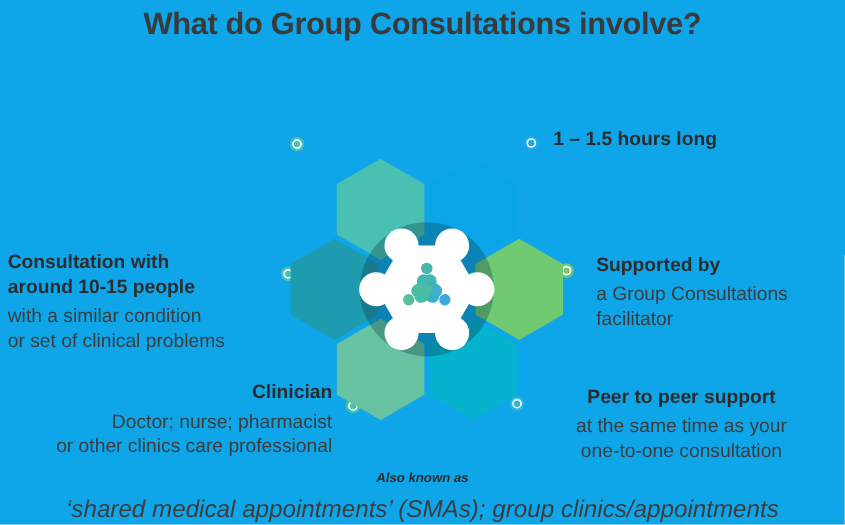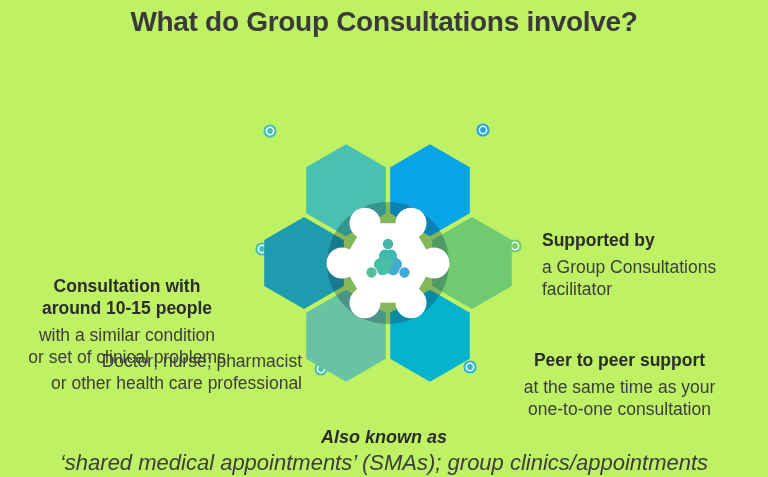--- a/index.html
+++ b/index.html
@@ -1,49 +1,50 @@
 <!DOCTYPE html>
 <html><head>
 <meta charset="utf-8">
 <style>
   html,body{margin:0;padding:0;background:#fff;}
-  .canvas{position:relative;width:768px;height:477px;background:#bef264;
+  .canvas{position:relative;width:768px;height:477px;background:#0ea5e9;
           font-family:"Liberation Sans",sans-serif;overflow:hidden;}
   .title{position:absolute;top:6px;left:0;width:100%;text-align:center;
          font-size:28px;font-weight:bold;color:#3a3a3a;letter-spacing:-0.3px;}
   .item{position:absolute;font-size:17.5px;line-height:22px;color:#3d3d3d;}
   .item .heading{font-weight:bold;color:#2c2c2c;white-space:pre-line;}
   .item .body{white-space:pre-line;margin-top:5px;}
   .bullet{position:absolute;}
   .flower{position:absolute;left:263px;top:143px;}
   .footer-heading{position:absolute;top:427px;left:0;width:100%;text-align:center;
-                  font-style:italic;font-weight:bold;font-size:18px;color:#2c2c2c;}
+                  font-style:italic;font-weight:bold;font-size:12px;color:#2c2c2c;}
   .footer-text{position:absolute;top:450px;left:0;width:100%;text-align:center;
                font-style:italic;font-size:22px;color:#3d3d3d;}
 </style>
 </head>
 <body>
 
 <div class="canvas">
 
   <div class="title">What do Group Consultations involve?</div>
 
   <svg class="bullet" style="left:263px;top:124px;" width="14" height="14" viewBox="0 0 14 14">
     <circle cx="7" cy="7" r="5.5" fill="#fff" stroke-width="2.2" stroke="#47C1B5"></circle>
     <circle cx="7" cy="7" r="2.9" fill="#47C1B5"></circle>
   </svg>
 
   <div class="item" style="left:503px;top:115px;width:260px;text-align:left;">
+    <div class="heading">1 – 1.5 hours long</div>
   </div>
   <svg class="bullet" style="left:476px;top:123px;" width="14" height="14" viewBox="0 0 14 14">
     <circle cx="7" cy="7" r="5.5" fill="#fff" stroke-width="2.2" stroke="#1FA8E4"></circle>
     <circle cx="7" cy="7" r="2.9" fill="#1FA8E4"></circle>
   </svg>
 
-  <div class="item" style="right:521px;top:227px;width:240px;text-align:center;margin-top:48px;">
+  <div class="item" style="right:521px;top:227px;width:240px;text-align:left;">
     <div class="heading">Consultation with
 around 10-15 people</div>
     <div class="body">with a similar condition
 or set of clinical problems</div>
   </div>
   <svg class="bullet" style="left:255px;top:242px;" width="14" height="14" viewBox="0 0 14 14">
     <circle cx="7" cy="7" r="5.5" fill="#fff" stroke-width="2.2" stroke="#47C1B5"></circle>
     <circle cx="7" cy="7" r="2.9" fill="#47C1B5"></circle>
   </svg>
 
@@ -51,22 +52,23 @@
     <div class="heading">Supported by</div>
     <div class="body">a Group Consultations
 facilitator</div>
   </div>
   <svg class="bullet" style="left:508px;top:239px;" width="14" height="14" viewBox="0 0 14 14">
     <circle cx="7" cy="7" r="5.5" fill="#fff" stroke-width="2.2" stroke="#72C972"></circle>
     <circle cx="7" cy="7" r="2.9" fill="#72C972"></circle>
   </svg>
 
   <div class="item" style="right:466px;top:345px;width:290px;text-align:right;">
+    <div class="heading">Clinician</div>
     <div class="body">Doctor; nurse; pharmacist
-or other health care professional</div>
+or other clinics care professional</div>
   </div>
   <svg class="bullet" style="left:314px;top:362px;" width="14" height="14" viewBox="0 0 14 14">
     <circle cx="7" cy="7" r="5.5" fill="#fff" stroke-width="2.2" stroke="#4EC0A8"></circle>
     <circle cx="7" cy="7" r="2.9" fill="#4EC0A8"></circle>
   </svg>
 
   <div class="item" style="left:492px;top:349px;width:255px;text-align:center;">
     <div class="heading">Peer to peer support</div>
     <div class="body">at the same time as your
 one-to-one consultation</div>

